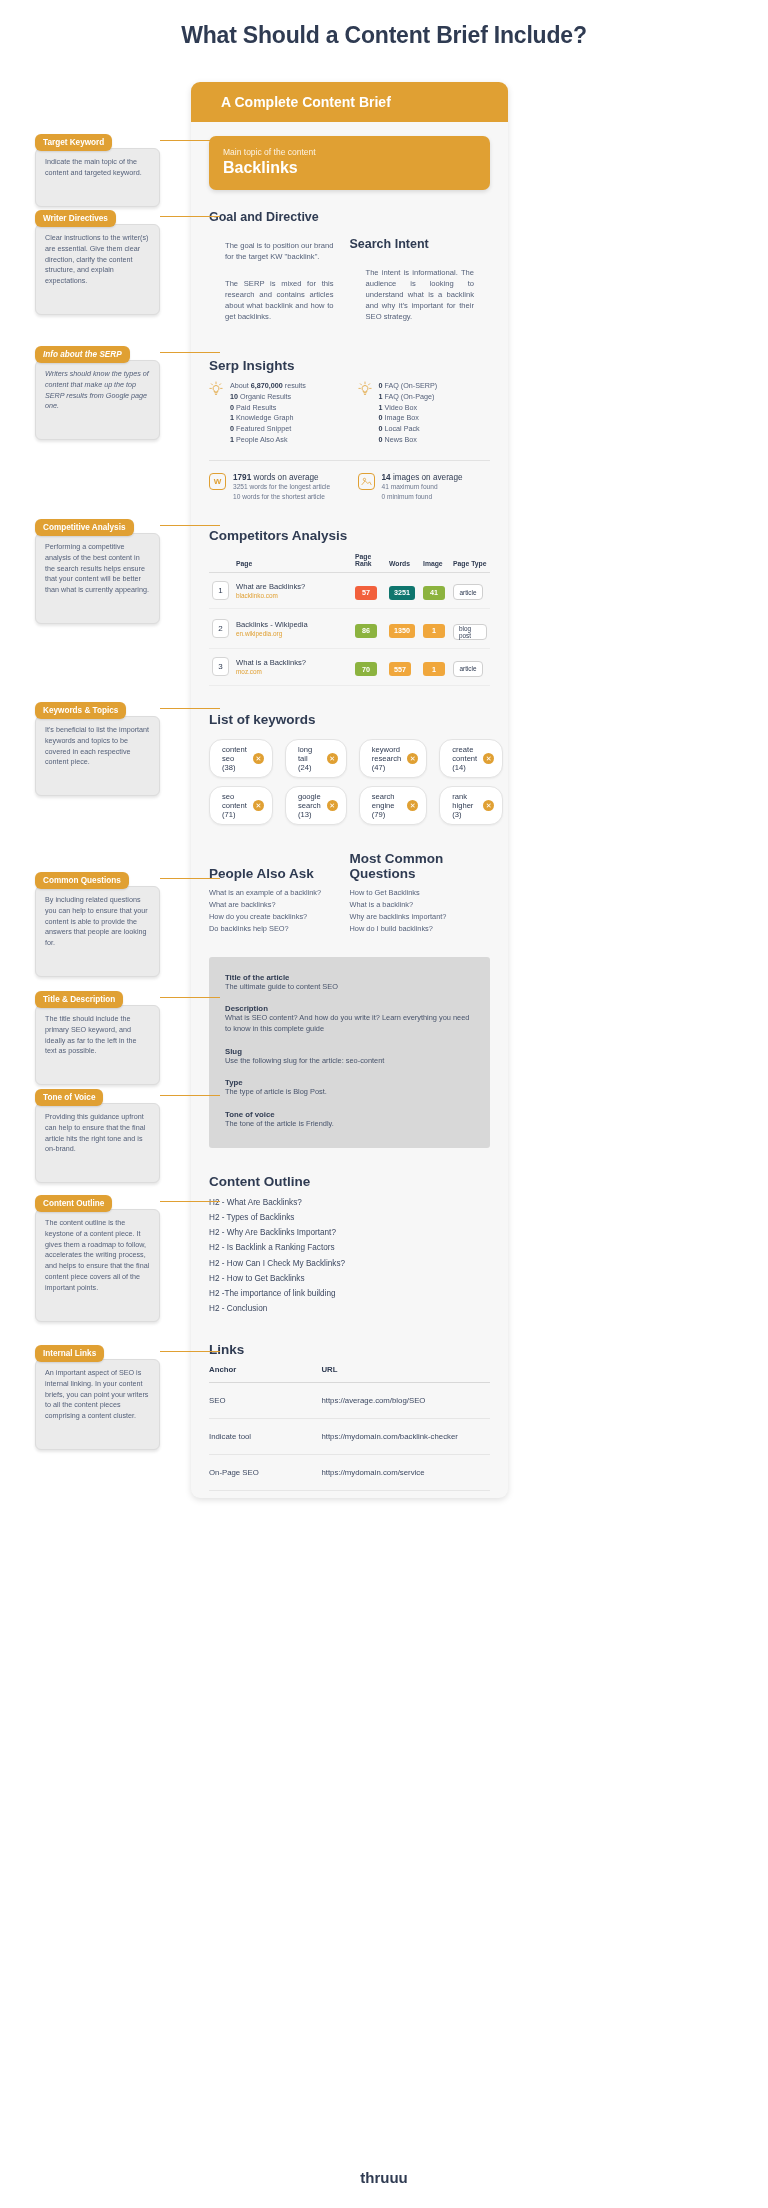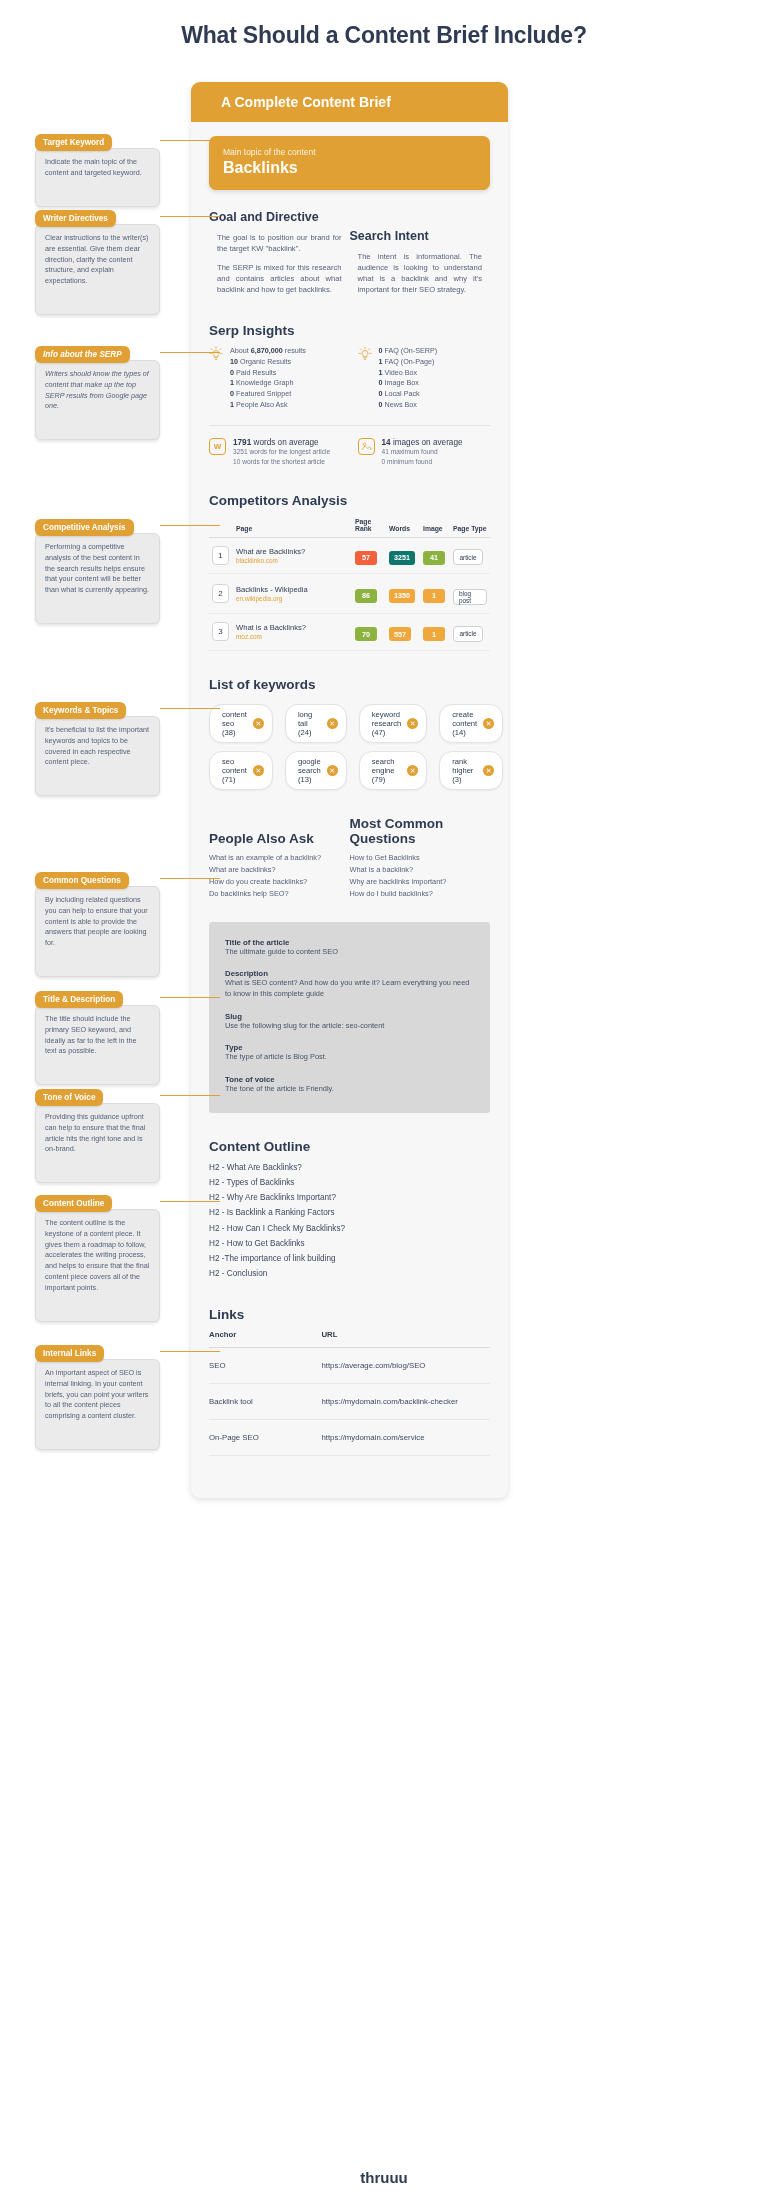--- a/index.html
+++ b/index.html
@@ -54,21 +54,21 @@
 
   
   .sec-h { font-size: 12.5px; font-weight: bold; color: #2f3b52; margin-bottom: 6px; }
   .sec-h-lg { font-size: 13.5px; font-weight: bold; color: #2f3b52; }
 
   .two-col { display: flex; gap: 0; align-items: flex-end; }
   .col { flex: 1; }
   .body-text {
     font-size: 7.6px; line-height: 1.45; color: #55617a; text-align: justify;
   }
-  .body-text p { margin: 8px; }
+  .body-text p { margin: 16px; }
 
   
   .serp-wrap { margin-top: 20px; }
   .serp-rows { display: flex; gap: 16px; margin-top: 8px; }
   .serp-item { flex: 1; display: flex; gap: 7px; align-items: flex-start; }
   .serp-lines { font-size: 7.2px; line-height: 1.5; color: #55617a; }
   .serp-lines b { color: #2f3b52; font-weight: bold; }
   .icon-bulb { flex: 0 0 auto; width: 14px; height: 16px; }
   .divider { height: 1px; background: #e2e2e2; margin: 14px 0 12px 0; }
 
@@ -501,21 +501,21 @@
               <th style="width:40%;">Anchor</th>
               <th>URL</th>
             </tr>
           </thead>
           <tbody>
               <tr>
                 <td>SEO</td>
                 <td class="url">https://average.com/blog/SEO</td>
               </tr>
               <tr>
-                <td>Backlink tool</td>
+                <td>Indicate tool</td>
                 <td class="url">https://mydomain.com/backlink-checker</td>
               </tr>
               <tr>
                 <td>On-Page SEO</td>
                 <td class="url">https://mydomain.com/service</td>
               </tr>
             </tbody>
         </table>
       </div>
 

